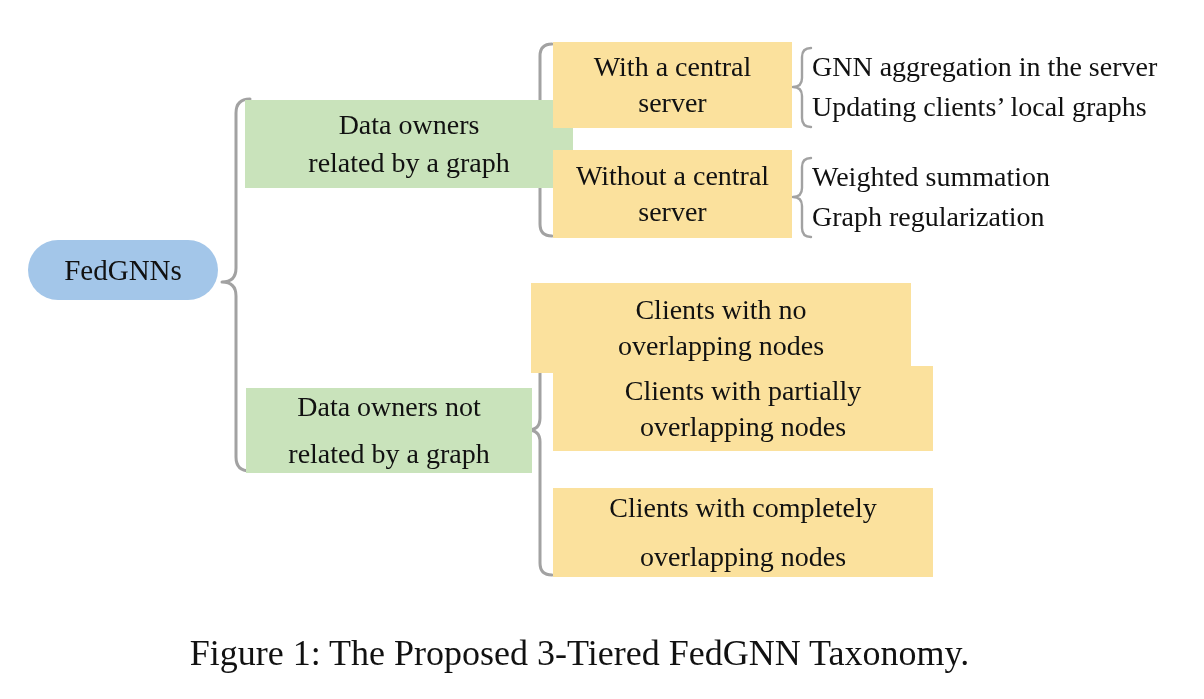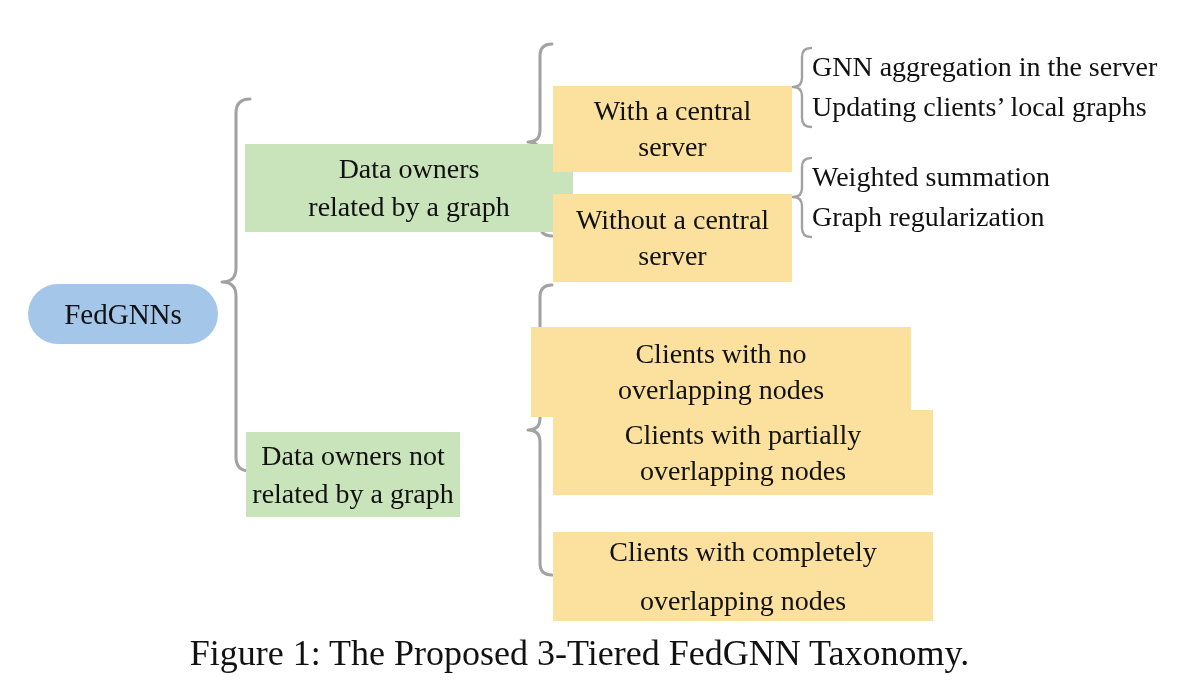--- a/index.html
+++ b/index.html
@@ -36,33 +36,32 @@
   .braces path.small { stroke-width: 2.4; }
   .node {
     position: absolute;
     display: flex;
     flex-direction: column;
     align-items: center;
     justify-content: center;
     text-align: center;
     font-size: 28px;
     line-height: 37px;
-    margin-top: 44px;
   }
   .node span { display: block; }
   .root-node {
     left: 28px; top: 240px; width: 190px; height: 60px;
     background: var(--root-fill);
     border-radius: 30px;
     font-size: 29px;
   }
   .tier1 { background: var(--tier1-fill); line-height: 38px; }
   .tier2 { background: var(--tier2-fill); line-height: 36px; }
   .t1-related     { left: 245px; top: 100px; width: 328px; height: 88px; }
-  .t1-not-related { left: 246px; top: 388px; width: 214px; height: 85px; }
+  .t1-not-related { left: 246px; top: 388px; width: 286px; height: 85px; justify-content: space-between; }
   .t2-with    { left: 553px; top:  42px; width: 239px; height: 86px; }
   .t2-without { left: 553px; top: 150px; width: 239px; height: 88px; }
   .t2-none    { left: 531px; top: 283px; width: 380px; height: 90px; }
   .t2-partial { left: 553px; top: 366px; width: 380px; height: 85px; }
   .t2-complete{ left: 553px; top: 488px; width: 380px; height: 89px; gap: 13px; }
   .leaf-group {
     position: absolute;
     left: 812px;
     font-size: 28px;
     line-height: 40px;

